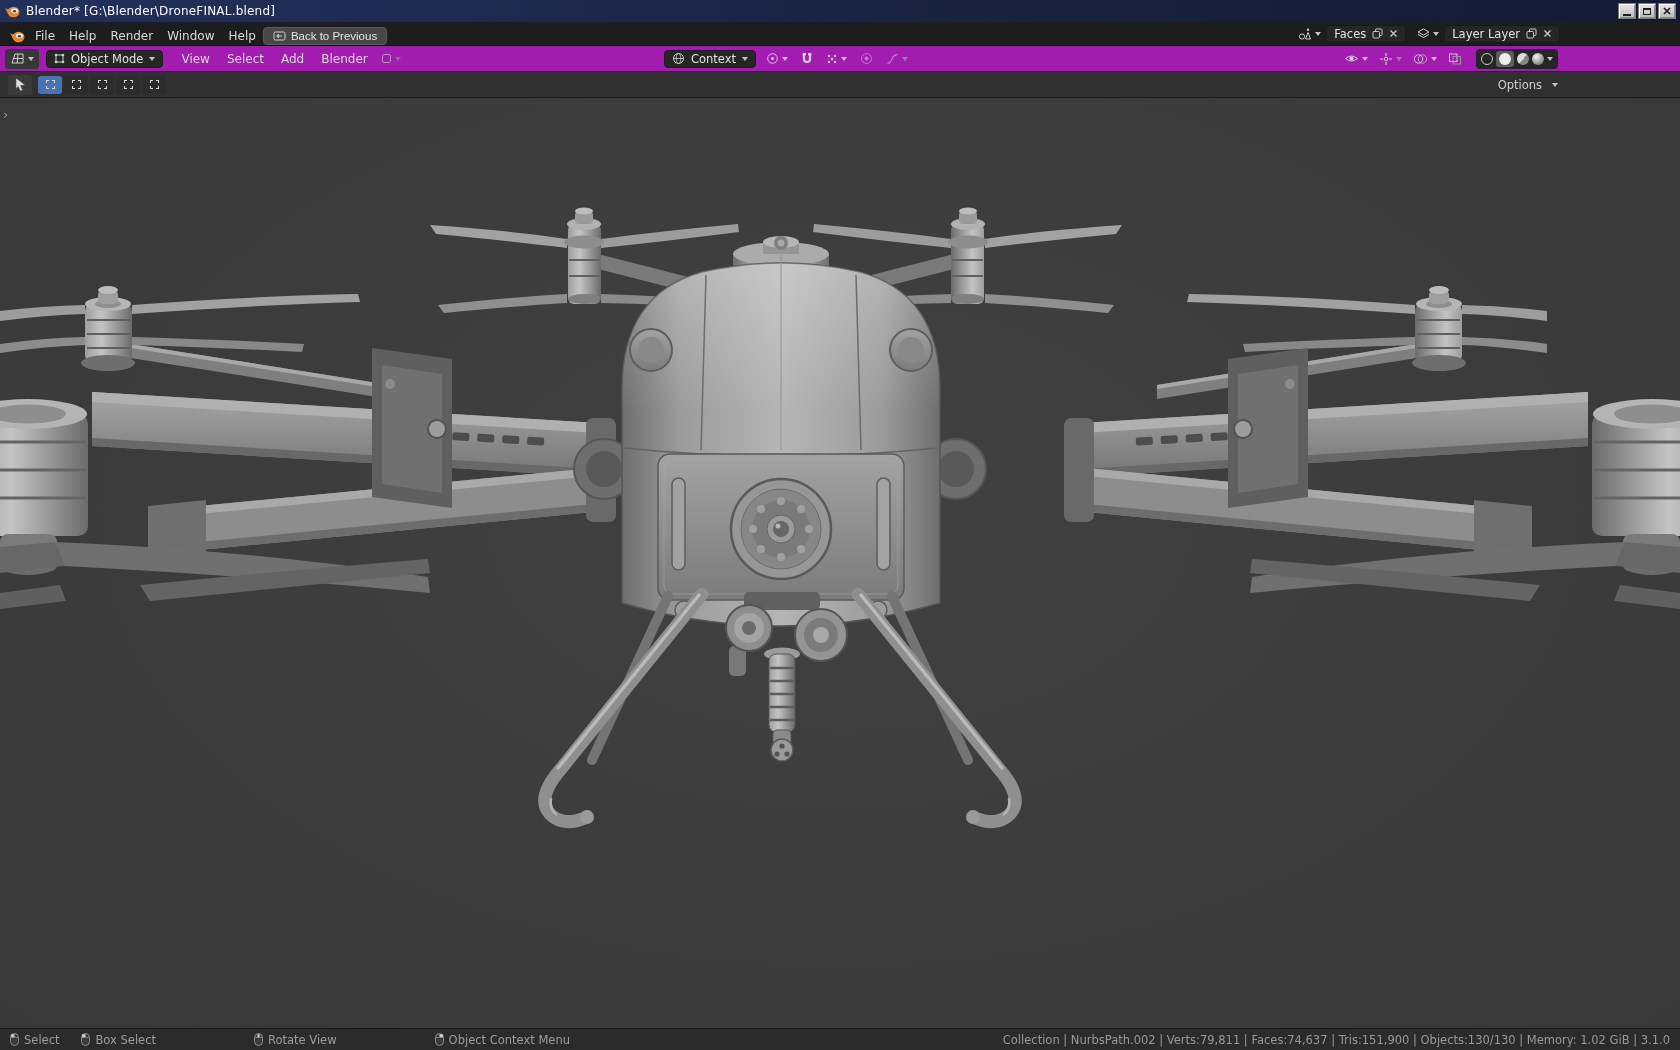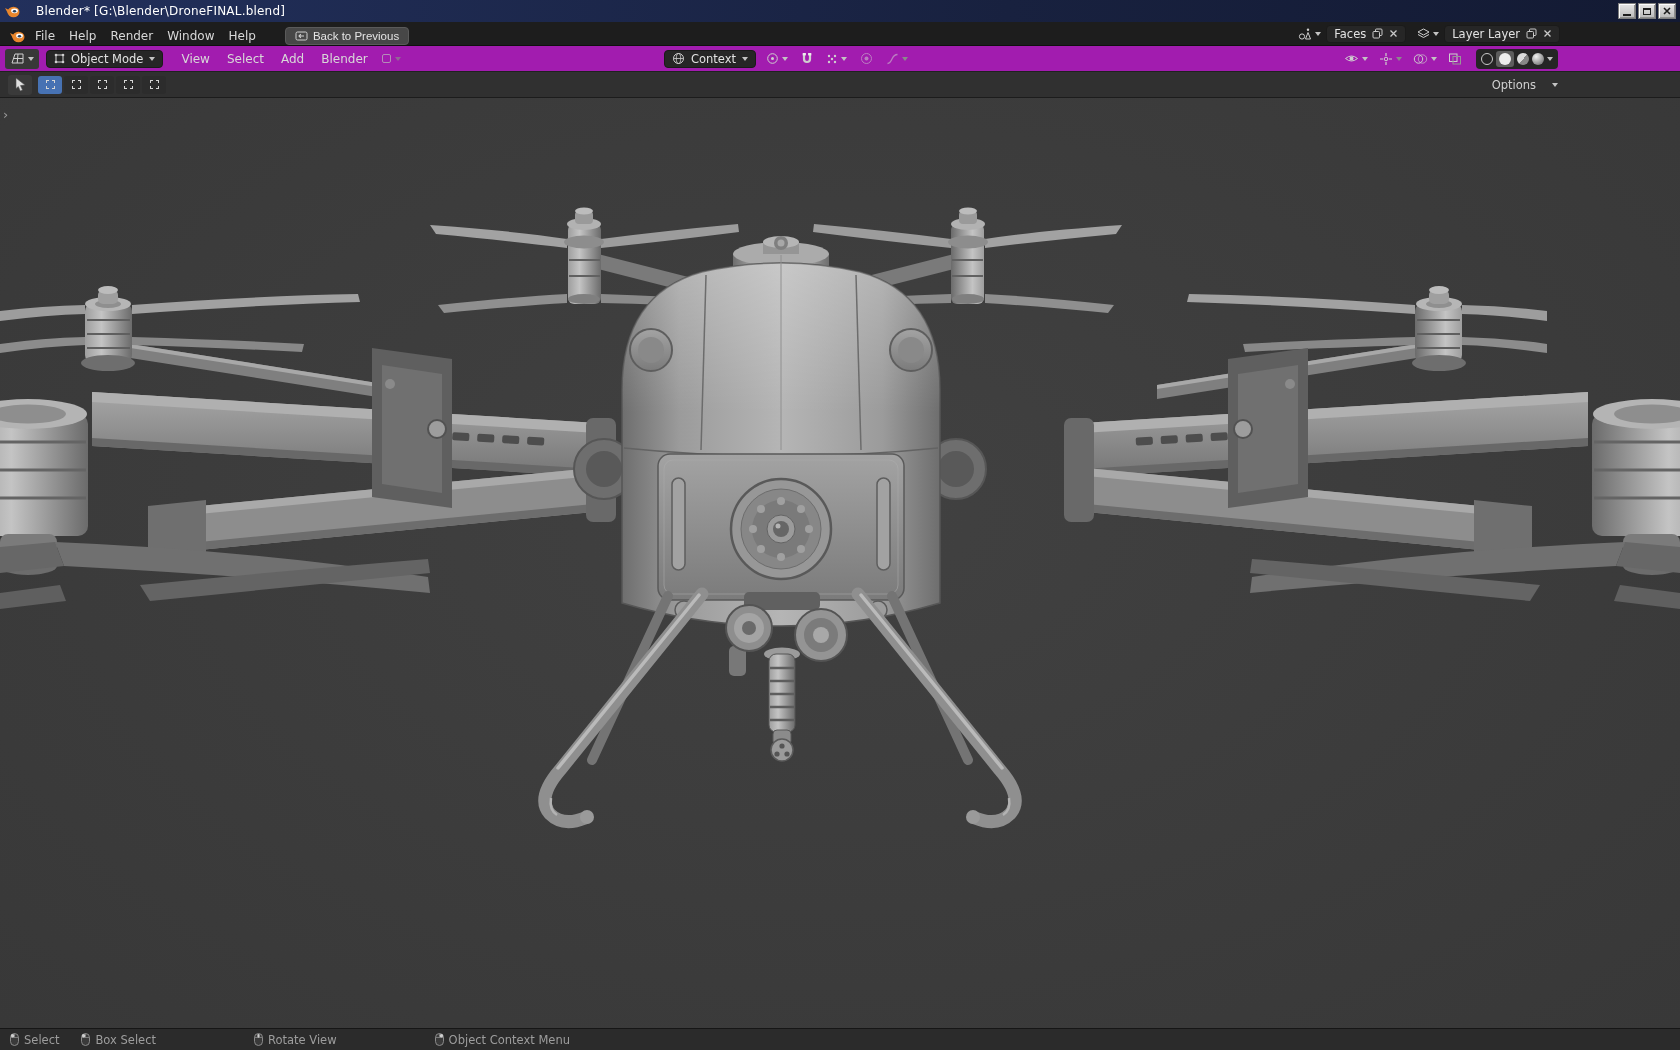--- a/index.html
+++ b/index.html
@@ -3,34 +3,34 @@
 <meta charset="utf-8">
 <style>
   * { box-sizing: border-box; margin: 0; padding: 0; }
   html,body { width:1680px; height:1050px; overflow:hidden; background:#000;
     font-family:"DejaVu Sans","Liberation Sans",sans-serif; }
   .app { width:1680px; height:1050px; display:flex; flex-direction:column; }
 
   
   .titlebar { height:22px; background:linear-gradient(90deg,#22305c 0%,#18213f 60%,#131a33 100%);
     display:flex; align-items:center; padding:0 4px; flex:0 0 22px; }
-  .titlebar .title-text { color:#ffffff; font-size:12px; margin-left:16px; letter-spacing:.2px; }
+  .titlebar .title-text { color:#ffffff; font-size:12px; margin-left:6px; letter-spacing:.2px; }
   .win-controls { margin-left:auto; display:flex; gap:2px; }
   .win-btn { width:18px; height:16px; background:linear-gradient(180deg,#e6e6e6,#b9b9b9);
     border:1px solid #7d7d7d; box-shadow:inset 1px 1px 0 #fdfdfd, inset -1px -1px 0 #8f8f8f;
     display:flex; align-items:center; justify-content:center; cursor:default; }
   .g-min { width:8px; height:2px; background:#1c1c1c; margin-top:7px; }
   .g-max { width:8px; height:7px; border:1px solid #1c1c1c; border-top-width:2px; }
 
   
   .topbar { height:24px; background:#1d1d1d; display:flex; align-items:flex-end;
     padding:0 6px; flex:0 0 24px; border-bottom:1px solid #101010; position:relative; }
   .menu-item { color:#d8d8d8; font-size:12px; padding:2px 7px; border-radius:3px; }
   .back-btn { display:flex; align-items:center; gap:5px; background:#474747; border:1px solid #5a5a5a;
-    border-radius:4px; height:18px; padding:0 9px; color:#e4e4e4; font-size:11.5px; margin-left:22px; }
+    border-radius:4px; height:18px; padding:0 9px; color:#e4e4e4; font-size:11.5px; }
   .tb-right { position:absolute; right:120px; top:0; bottom:0; display:flex; align-items:center; gap:8px; }
   .id-group { display:flex; align-items:center; gap:2px; }
   .icon-drop { display:flex; align-items:center; gap:3px; padding:2px 3px; border-radius:3px; }
   .field { display:flex; align-items:center; gap:6px; background:#262626; border:1px solid #1a1a1a;
     border-radius:4px; height:18px; padding:0 7px; color:#e2e2e2; font-size:11.5px; }
   .field .f-ico { display:flex; align-items:center; }
 
   .chev { display:inline-block; width:0; height:0; border-left:3.5px solid transparent;
     border-right:3.5px solid transparent; border-top:4.5px solid #c3c3c3; }
   .chev.dim { border-top-color:#8a8a8a; }
@@ -49,21 +49,21 @@
   .sh-ball { width:12px; height:12px; border-radius:50%; }
   .sh-wire { border:1.4px solid #c9c9c9; background:transparent; }
   .sh-solid-wrap { background:#5d5d5d; border-radius:3px; padding:2px 3px; display:flex; }
   .sh-solid { background:#ececec; }
   .sh-mat { background:linear-gradient(135deg,#dcdcdc 50%,#878787 50%); }
   .sh-rend { background:radial-gradient(circle at 35% 30%,#f2f2f2,#868686 72%); }
 
   
   .tool-header { height:26px; background:#303030; flex:0 0 26px; border-bottom:1px solid #1c1c1c; position:relative; }
   .th-left { position:absolute; left:8px; top:0; bottom:0; display:flex; align-items:center; gap:6px; }
-  .th-right { position:absolute; right:122px; top:0; bottom:0; display:flex; align-items:center; gap:16px;
+  .th-right { position:absolute; right:122px; top:0; bottom:0; display:flex; align-items:center; gap:10px;
     color:#d0d0d0; font-size:11.5px; }
   .tool-btn { width:24px; height:20px; background:#3a3a3a; border-radius:3px; display:flex;
     align-items:center; justify-content:center; }
   .selmode-group { display:flex; gap:2px; }
   .selmode { width:24px; height:18px; background:#2c2c2c; border-radius:3px; display:flex;
     align-items:center; justify-content:center; }
   .selmode.active { background:#4772b3; }
   .dash-box { width:9px; height:9px; border:1px dashed #d6d6d6; }
 
   
@@ -543,15 +543,16 @@
       <span>Rotate View</span>
     </span>
     <span class="hint gap-lg">
       <svg width="9" height="13" viewBox="0 0 9 13">
           <rect x=".5" y=".5" width="8" height="12" rx="4" fill="#3a3a3a" stroke="#8a8a8a"></rect>
           <path d="M.5 4.5 h8 M4.5 .5 v4" stroke="#8a8a8a" stroke-width=".8" fill="none"></path>
           <rect x="4.7" y=".9" width="3.4" height="3.5" rx="1.7" fill="#cfcfcf"></rect>
         </svg>
       <span>Object Context Menu</span>
     </span>
+    <span class="sb-info">Collection | NurbsPath.002 | Verts:79,811 | Faces:74,637 | Tris:151,900 | Objects:130/130 | Memory: 1.02 GiB | 3.1.0</span>
   </div>
 
 </div>
 
 </body></html>

